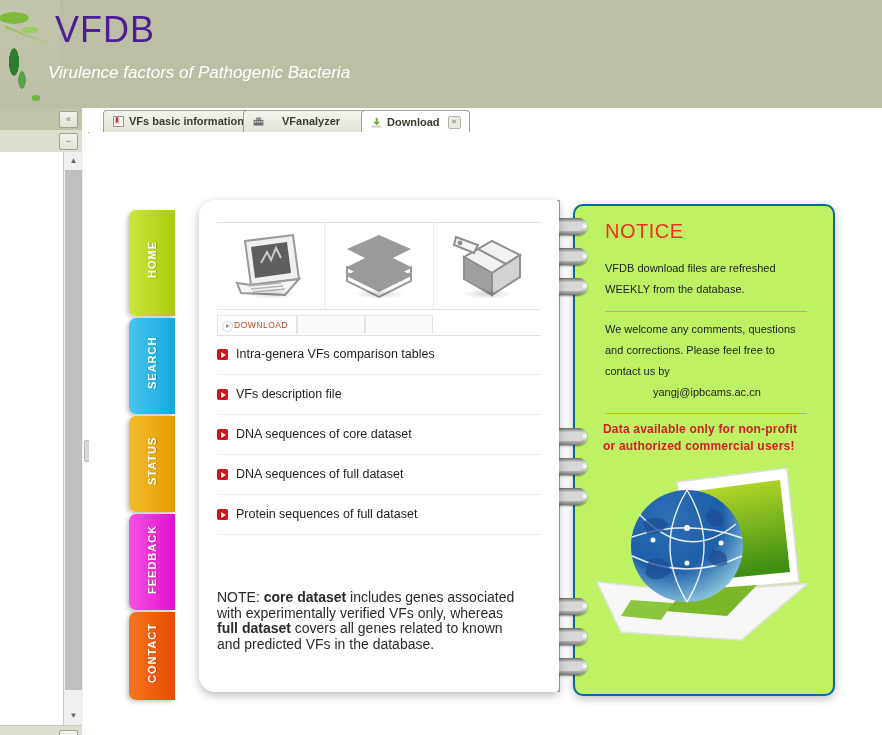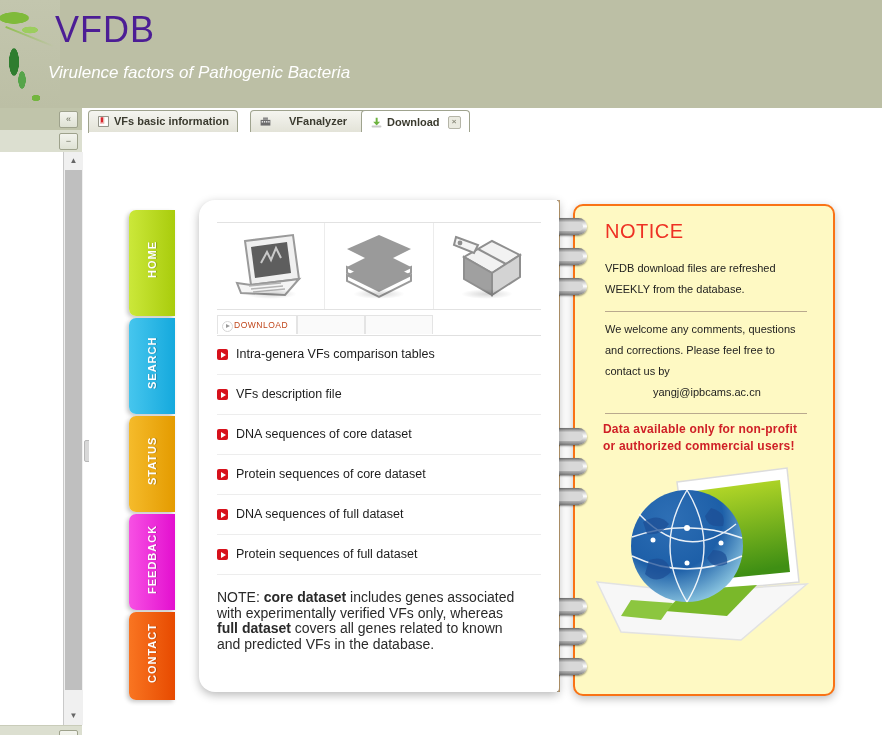--- a/index.html
+++ b/index.html
@@ -127,21 +127,21 @@
   }
   
   #notebook{position:absolute;left:40px;top:68px;width:720px;height:500px;}
   #leftPage{
     position:absolute;left:70px;top:0;width:360px;height:492px;
     background:#ffffff;border-radius:16px 4px 4px 16px;
     box-shadow:0 3px 10px rgba(0,0,0,.28);
   }
   #rightPage{
     position:absolute;left:444px;top:4px;width:258px;height:488px;
-    background:#fef9c3;border:2px solid #f97316;border-radius:10px;
+    background:#bef264;border:2px solid #0369a1;border-radius:10px;
     box-shadow:0 3px 9px rgba(0,0,0,.25);
     text-decoration:underline;
   }
   #spineLine{
     position:absolute;left:428px;top:0;width:3px;height:492px;
     background:linear-gradient(90deg,#5c5c5c 0%,#cdab7d 55%,#b99a6e 100%);
   }
   .ring{
     position:absolute;left:402px;width:56px;height:17px;
     border-radius:9px;
@@ -275,31 +275,31 @@
 
   <div class="plusRow" style="top:617px;">
     <div class="plusBtn">+</div>
   </div>
 
 </div>
 <div id="splitHandle"></div>
 
 <div id="tabstrip">
 
-  <div class="tab" style="left:0;">
+  <div class="tab" style="left:15px;">
     <svg class="tabIcon" viewBox="0 0 16 16">
       <rect x="2" y="2" width="12" height="12" fill="#fff" stroke="#7b7b6e" stroke-width="1"></rect>
       <rect x="4.5" y="2.8" width="3.4" height="8" fill="#d8262c"></rect>
       <rect x="8.4" y="2.8" width="1.2" height="8" fill="#eceade"></rect>
       <rect x="5.4" y="9" width="1.6" height="2.6" fill="#fff"></rect>
     </svg>
     <span>VFs basic information</span>
   </div>
 
-  <div class="tab" style="left:162px;gap:17px;">
+  <div class="tab" style="left:155px;gap:17px;">
     <svg class="tabIcon" viewBox="0 0 16 16">
       <rect x="2" y="6" width="12" height="7" fill="#6d6d6d"></rect>
       <rect x="5" y="3" width="6" height="3" fill="#8a8a8a"></rect>
       <rect x="3.3" y="7.6" width="1.6" height="1.6" fill="#fff"></rect>
       <rect x="6" y="7.6" width="1.6" height="1.6" fill="#fff"></rect>
       <rect x="8.7" y="7.6" width="1.6" height="1.6" fill="#fff"></rect>
       <rect x="11.4" y="7.6" width="1.6" height="1.6" fill="#fff"></rect>
     </svg>
     <span>VFanalyzer</span>
     <span class="tabClose">×</span>
@@ -463,24 +463,20 @@
         <div class="dlRow">
           <span class="dlBullet"></span>
           <span>VFs description file</span>
         </div>
         <div class="dlRow">
           <span class="dlBullet"></span>
           <span>DNA sequences of core dataset</span>
         </div>
         <div class="dlRow">
           <span class="dlBullet"></span>
-          <span>Protein sequences of core dataset</span>
-        </div>
-        <div class="dlRow">
-          <span class="dlBullet"></span>
           <span>DNA sequences of full dataset</span>
         </div>
         <div class="dlRow">
           <span class="dlBullet"></span>
           <span>Protein sequences of full dataset</span>
         </div>
       </div>
 
       <div id="dlNote"><span>NOTE: </span><b>core dataset</b><span> includes genes associated with experimentally verified VFs only, whereas </span><b>full dataset</b><span> covers all genes related to known and predicted VFs in the database.</span></div>
 

